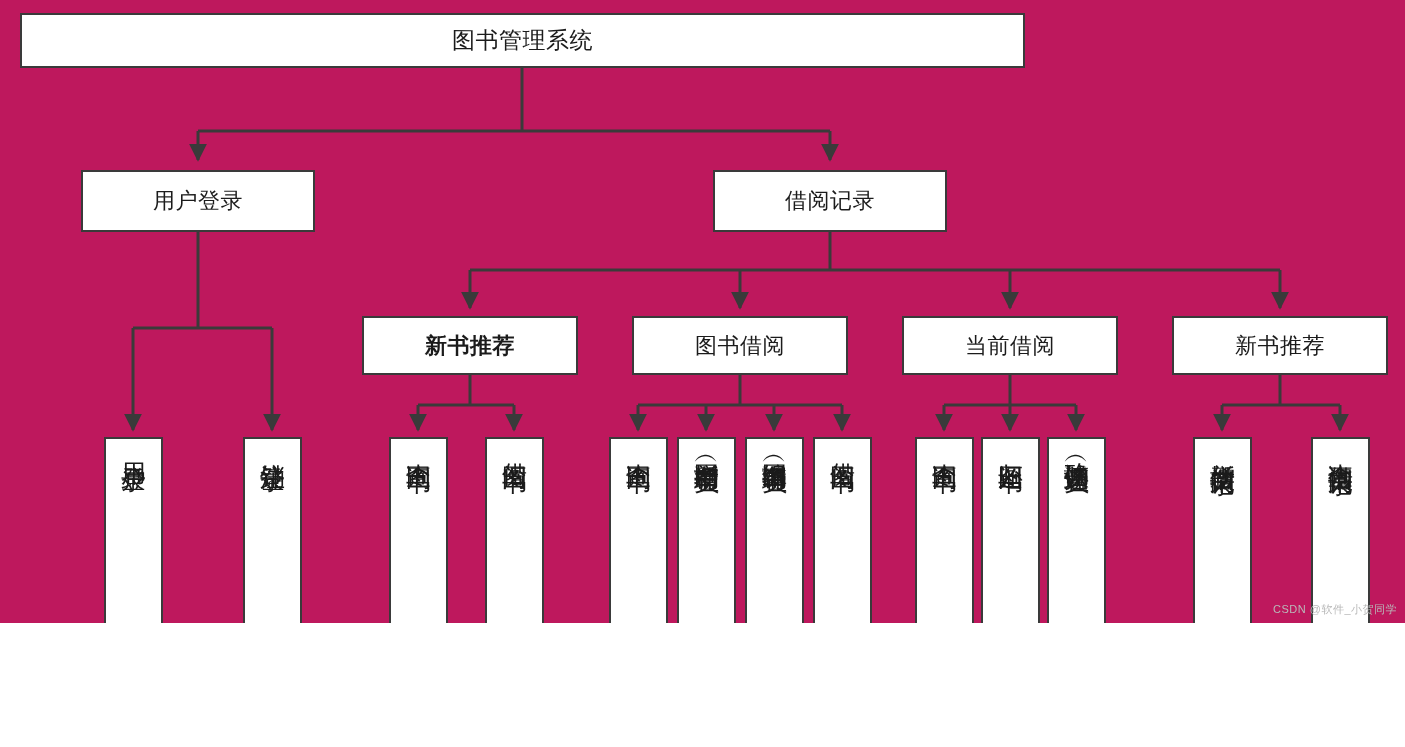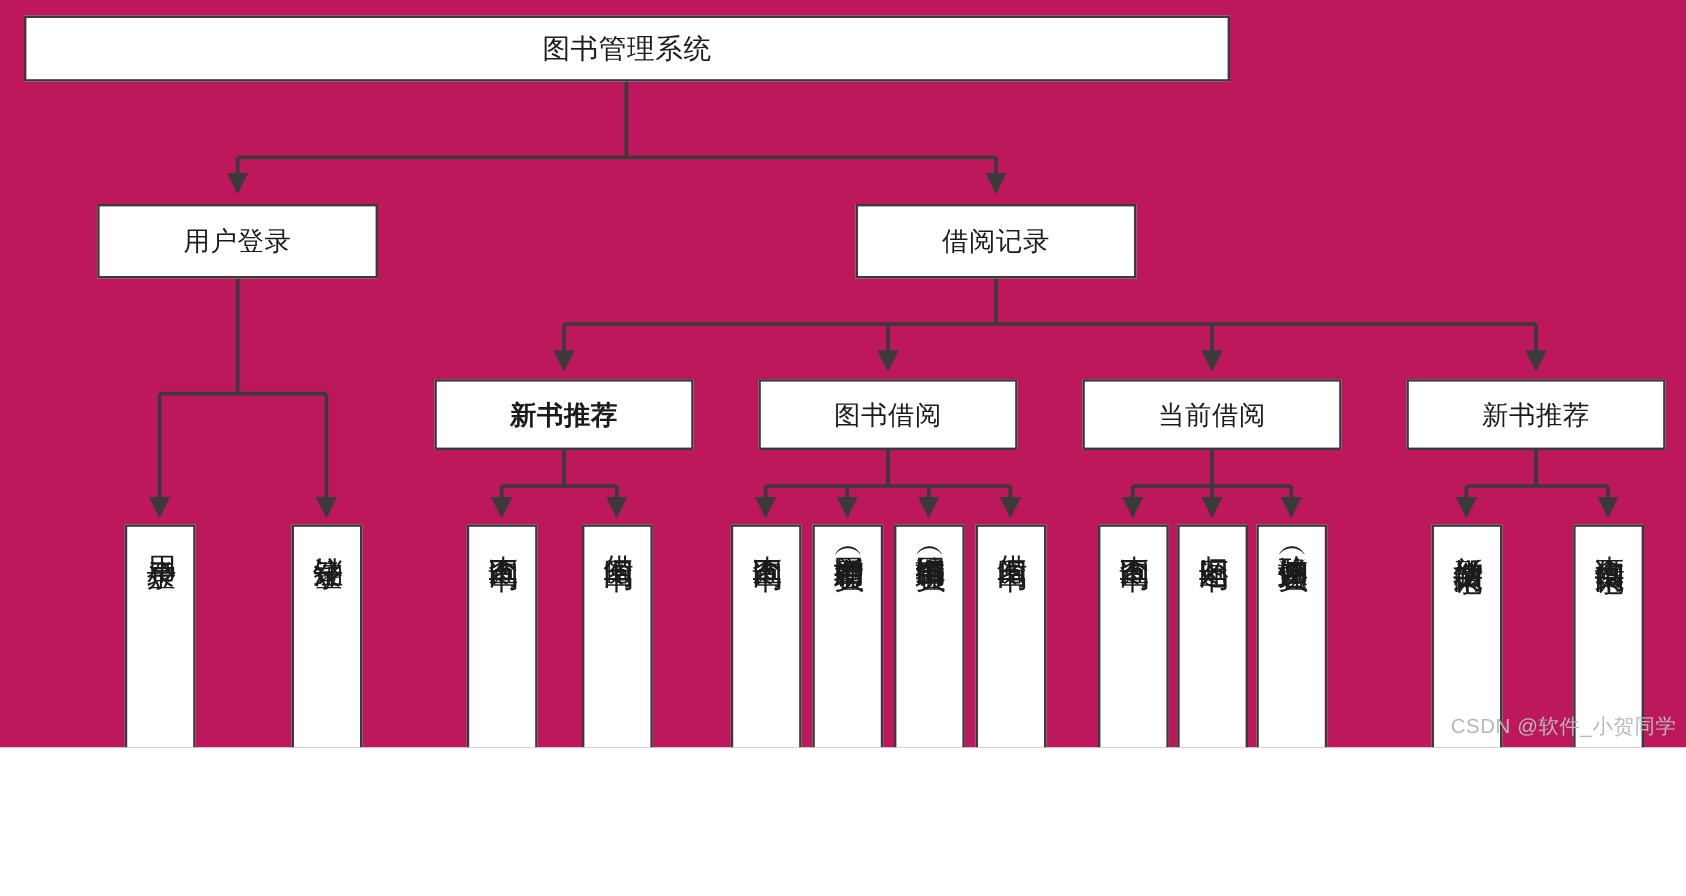--- a/index.html
+++ b/index.html
@@ -65,21 +65,21 @@
     white-space: nowrap;
   }
   .node.v.tall .lbl {
     font-size: 25px;
     letter-spacing: 1px;
   }
   .watermark {
     position: absolute;
     right: 8px;
     bottom: 6px;
-    font-size: 17px;
+    font-size: 11px;
     color: #b9b9b9;
     letter-spacing: 0.5px;
     white-space: nowrap;
     user-select: none;
   }
 </style>
 </head>
 <body>
 
 <div id="canvas">

